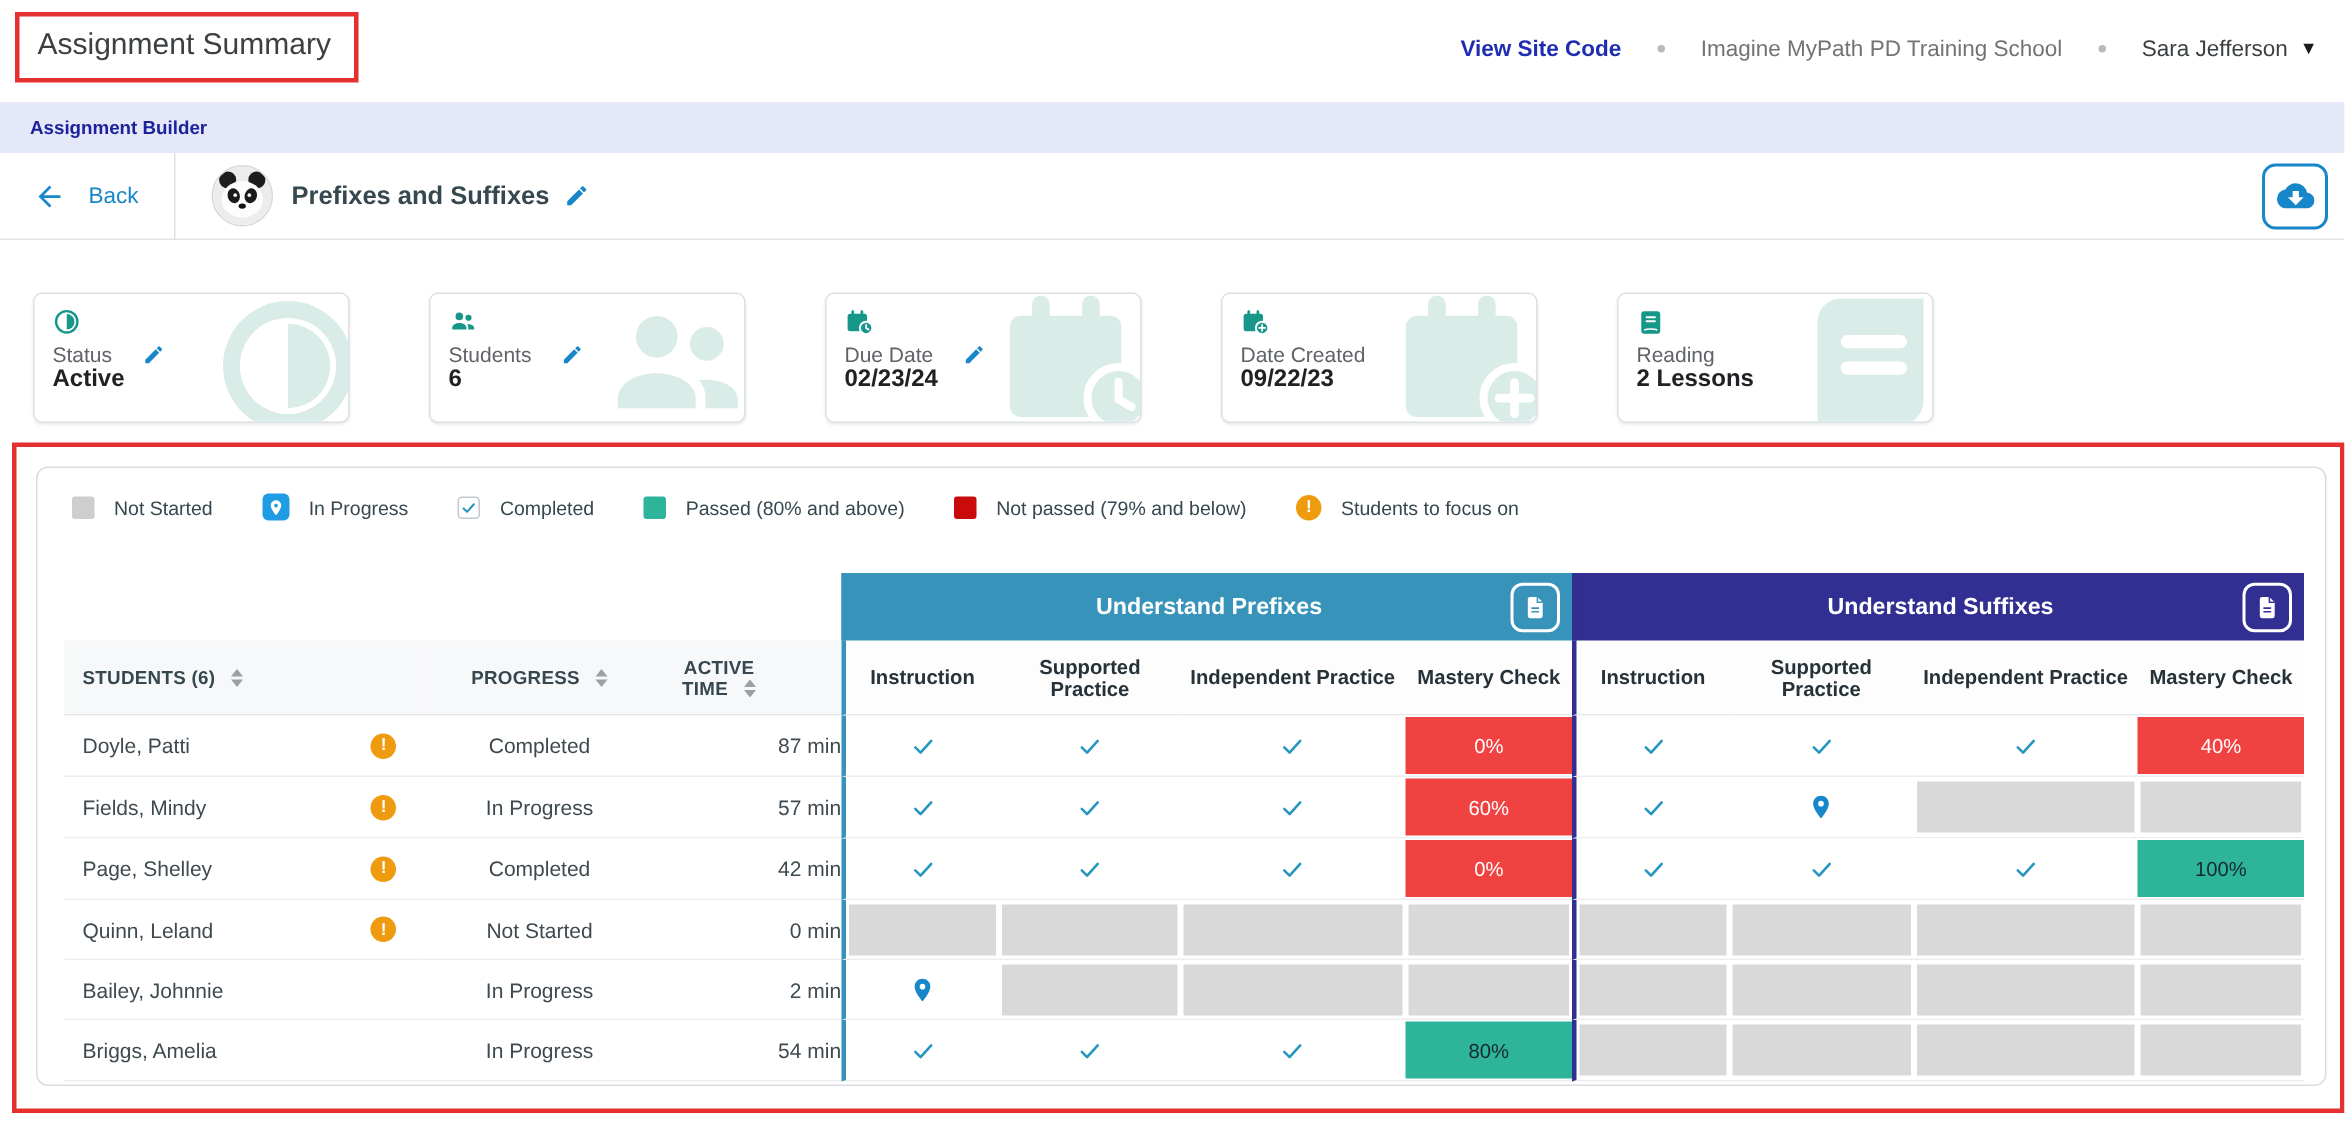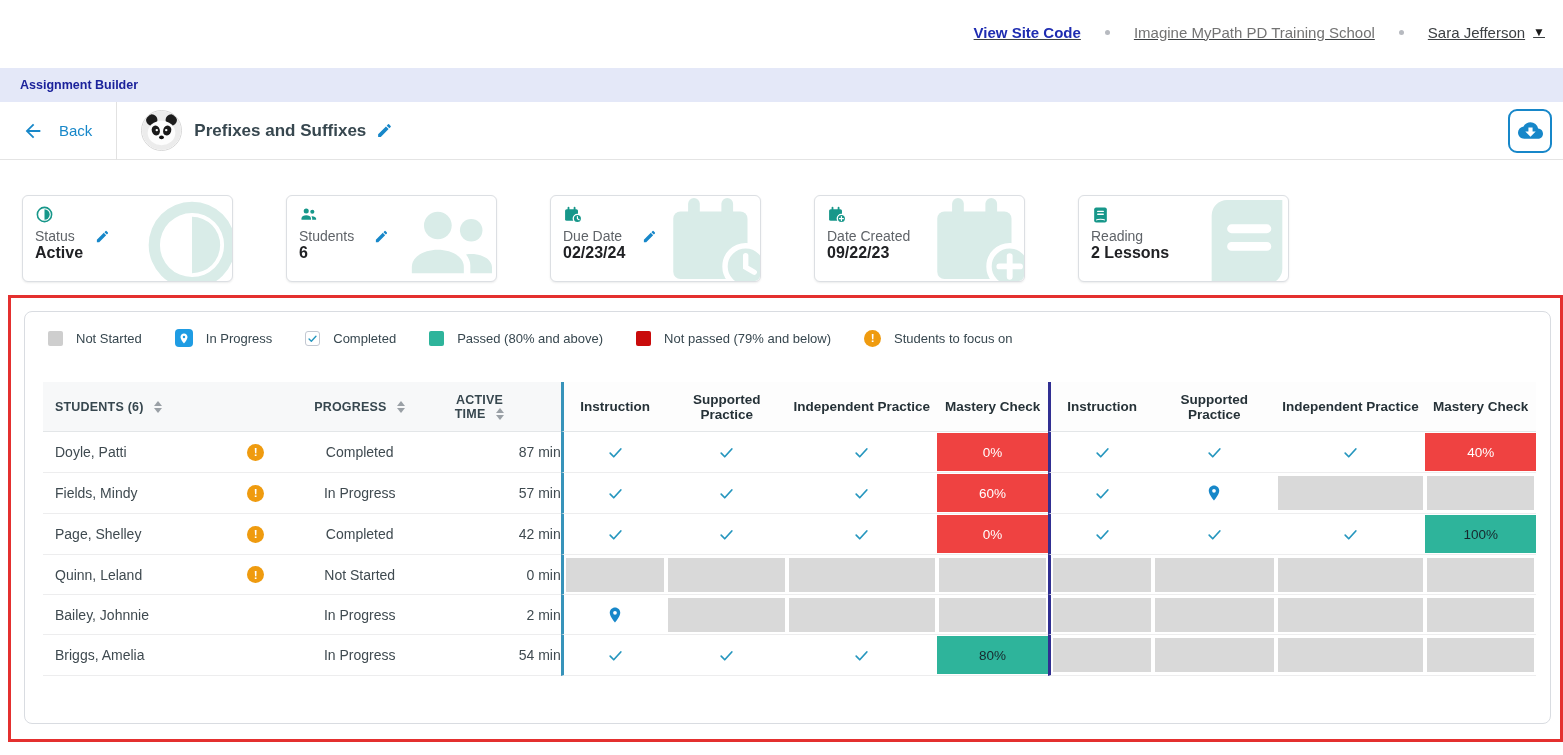--- a/index.html
+++ b/index.html
@@ -6,21 +6,21 @@
   html,body { width:1563px; height:755px; background:#fff; overflow:hidden;
               font-family:"Liberation Sans", sans-serif; }
   body { position:relative; color:#3c4043; }
 
   
   .top-header { position:relative; height:68px; background:#fff; }
   .title-box { position:absolute; left:10px; top:8px; border:3px solid #e4302f;
                background:#fff; padding:8px 15px 10px 12px; }
   .page-title { font-size:20px; font-weight:400; color:#3c4043; }
   .account { position:absolute; right:18px; top:0; height:64px;
-             display:flex; align-items:center; gap:24px; font-size:15px;text-decoration:underline; }
+             display:flex; align-items:center; gap:24px; font-size:15px; }
   .site-code { color:#1f2db1; font-weight:700; cursor:pointer; }
   .dot-sep { width:5px; height:5px; border-radius:50%; background:#b7bac0; }
   .school { color:#737373; }
   .user-menu { display:flex; align-items:center; gap:8px; cursor:pointer; color:#3c4043;text-align:right; }
   .caret { font-size:12px; color:#1b1b1b; line-height:1; }
 
   
   .crumb-bar { height:34px; background:#e4e8f8; display:flex; align-items:center; padding:0 20px; }
   .crumb { font-size:12.5px; font-weight:700; color:#1b229b; }
 
@@ -97,20 +97,23 @@
                 font-size:13.5px; font-weight:500; }
   .pass { background:#2eb49b; color:#17282d; }
   .fail { background:#ef4241; color:#fff; }
   .ck-svg { width:17px; height:17px; vertical-align:middle; }
   .pin-svg { width:18px; height:18px; vertical-align:middle; }
 </style>
 </head>
 <body>
 
 <div class="top-header">
+  <div class="title-box">
+    <div class="page-title">Assignment Summary</div>
+  </div>
   <div class="account">
     <span class="site-code">View Site Code</span>
     <span class="dot-sep"></span>
     <span class="school">Imagine MyPath PD Training School</span>
     <span class="dot-sep"></span>
     <span class="user-menu">
       <span>Sara Jefferson</span>
       <span class="caret">▼</span>
     </span>
   </div>
@@ -347,20 +350,43 @@
           <col style="width:105px">
             <col style="width:120px">
             <col style="width:149px">
             <col style="width:111px">
           <col style="width:104px">
             <col style="width:122px">
             <col style="width:149px">
             <col style="width:110px">
         </colgroup>
         <thead>
+          <tr class="group-row">
+            <th class="spacer-th" colspan="3"></th>
+            <th class="lh lh1 bl1" colspan="4">
+              <span>Understand Prefixes</span>
+              <button class="doc-btn">
+                <svg width="17" height="17" viewBox="0 0 24 24">
+                  <path d="M14 2H7a2 2 0 0 0-2 2v16a2 2 0 0 0 2 2h10a2 2 0 0 0 2-2V7l-5-5z" fill="#fff"></path>
+                  <path d="M9 12.5h6M9 16h6" stroke="#3793ba" stroke-width="1.6" stroke-linecap="round"></path>
+                  <path d="M14 2v5h5" fill="none" stroke="#3793ba" stroke-width="1.4"></path>
+                  </svg>
+              </button>
+            </th>
+            <th class="lh lh2 bl2" colspan="4">
+              <span>Understand Suffixes</span>
+              <button class="doc-btn">
+                <svg width="17" height="17" viewBox="0 0 24 24">
+                  <path d="M14 2H7a2 2 0 0 0-2 2v16a2 2 0 0 0 2 2h10a2 2 0 0 0 2-2V7l-5-5z" fill="#fff"></path>
+                  <path d="M9 12.5h6M9 16h6" stroke="#312f92" stroke-width="1.6" stroke-linecap="round"></path>
+                  <path d="M14 2v5h5" fill="none" stroke="#312f92" stroke-width="1.4"></path>
+                  </svg>
+              </button>
+            </th>
+          </tr>
           <tr class="sub-row">
             <th class="th-left th-students">
               <span>STUDENTS (6)</span>
               <span class="sort"><i class="up"></i><i class="dn"></i></span>
             </th>
             <th class="th-left th-prog">
               <span>PROGRESS</span>
               <span class="sort"><i class="up"></i><i class="dn"></i></span>
             </th>
             <th class="th-left th-time">

